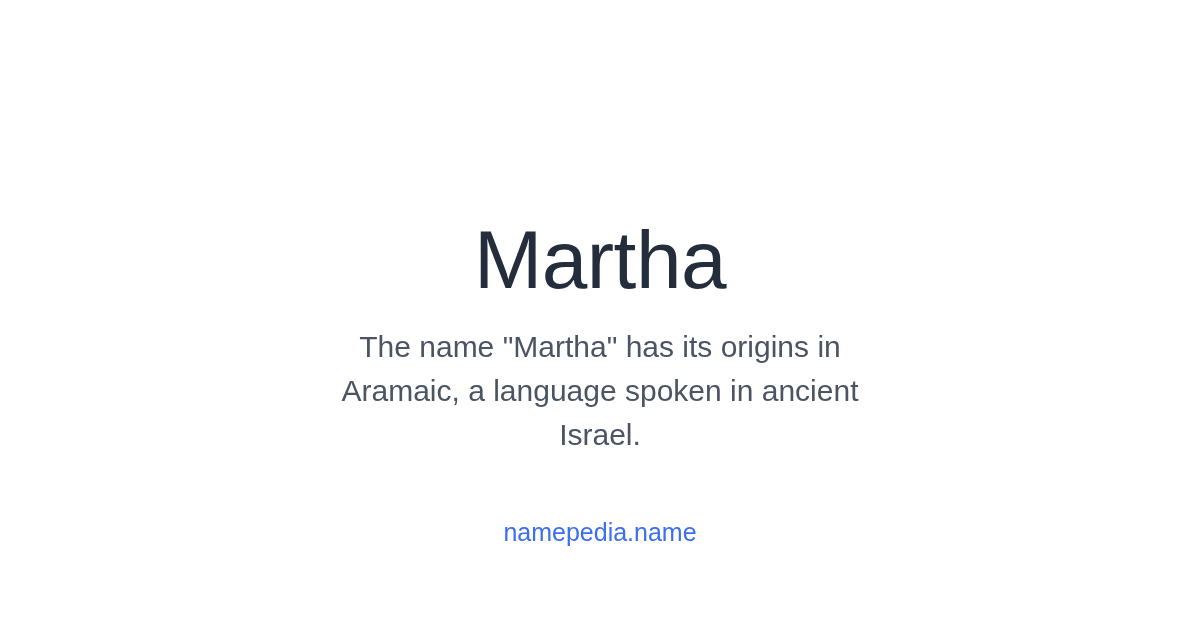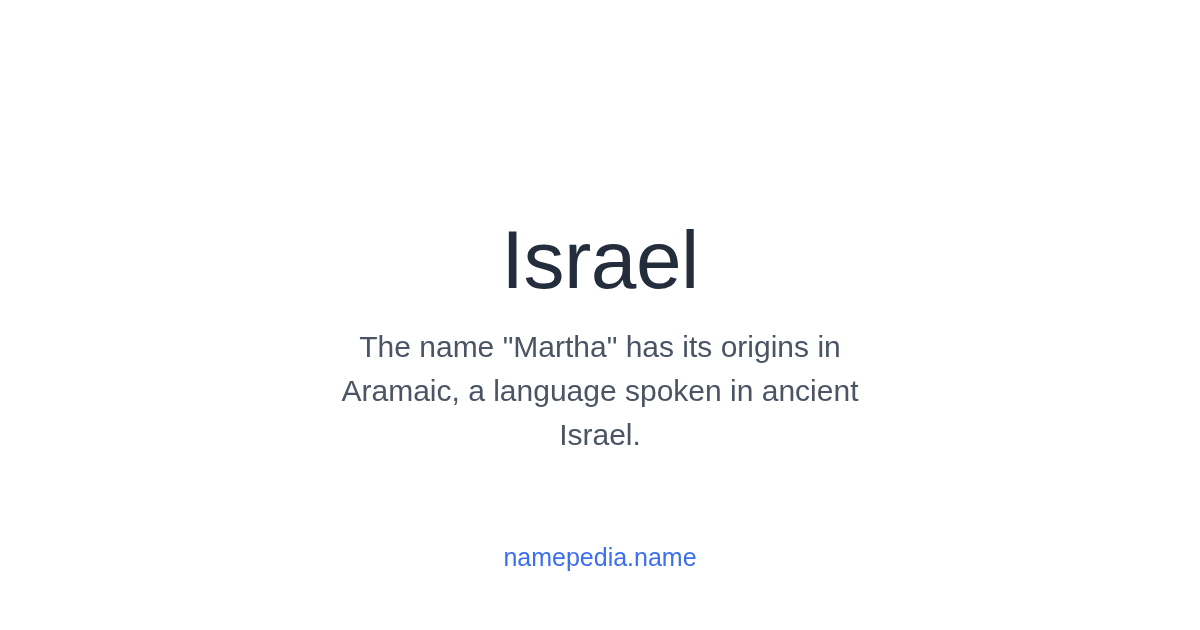--- a/index.html
+++ b/index.html
@@ -56,39 +56,39 @@
     color: #4a5463;
     text-align: center;
     max-width: 900px;
     box-sizing: border-box;
   }
 
   .site-footer {
     position: absolute;
     left: 0;
     right: 0;
-    top: 542px;
+    top: 517px;
     text-align: center;
   }
 
   .site-link {
     font-size: 25px;
     font-weight: 400;
     line-height: 30px;
     color: #3b6ef0;
     text-decoration: none;
   }
 </style>
 </head>
 <body>
 
 <div class="og-card">
 
   <div class="content-block">
-    <h1 class="name-title">Israel</h1>
+    <h1 class="name-title">Martha</h1>
 
     <p class="name-description">The name "Martha" has its origins in Aramaic, a language spoken in ancient Israel.</p>
   </div>
 
   <div class="site-footer">
     <a class="site-link" href="#">namepedia.name</a>
   </div>
 
 </div>
 

